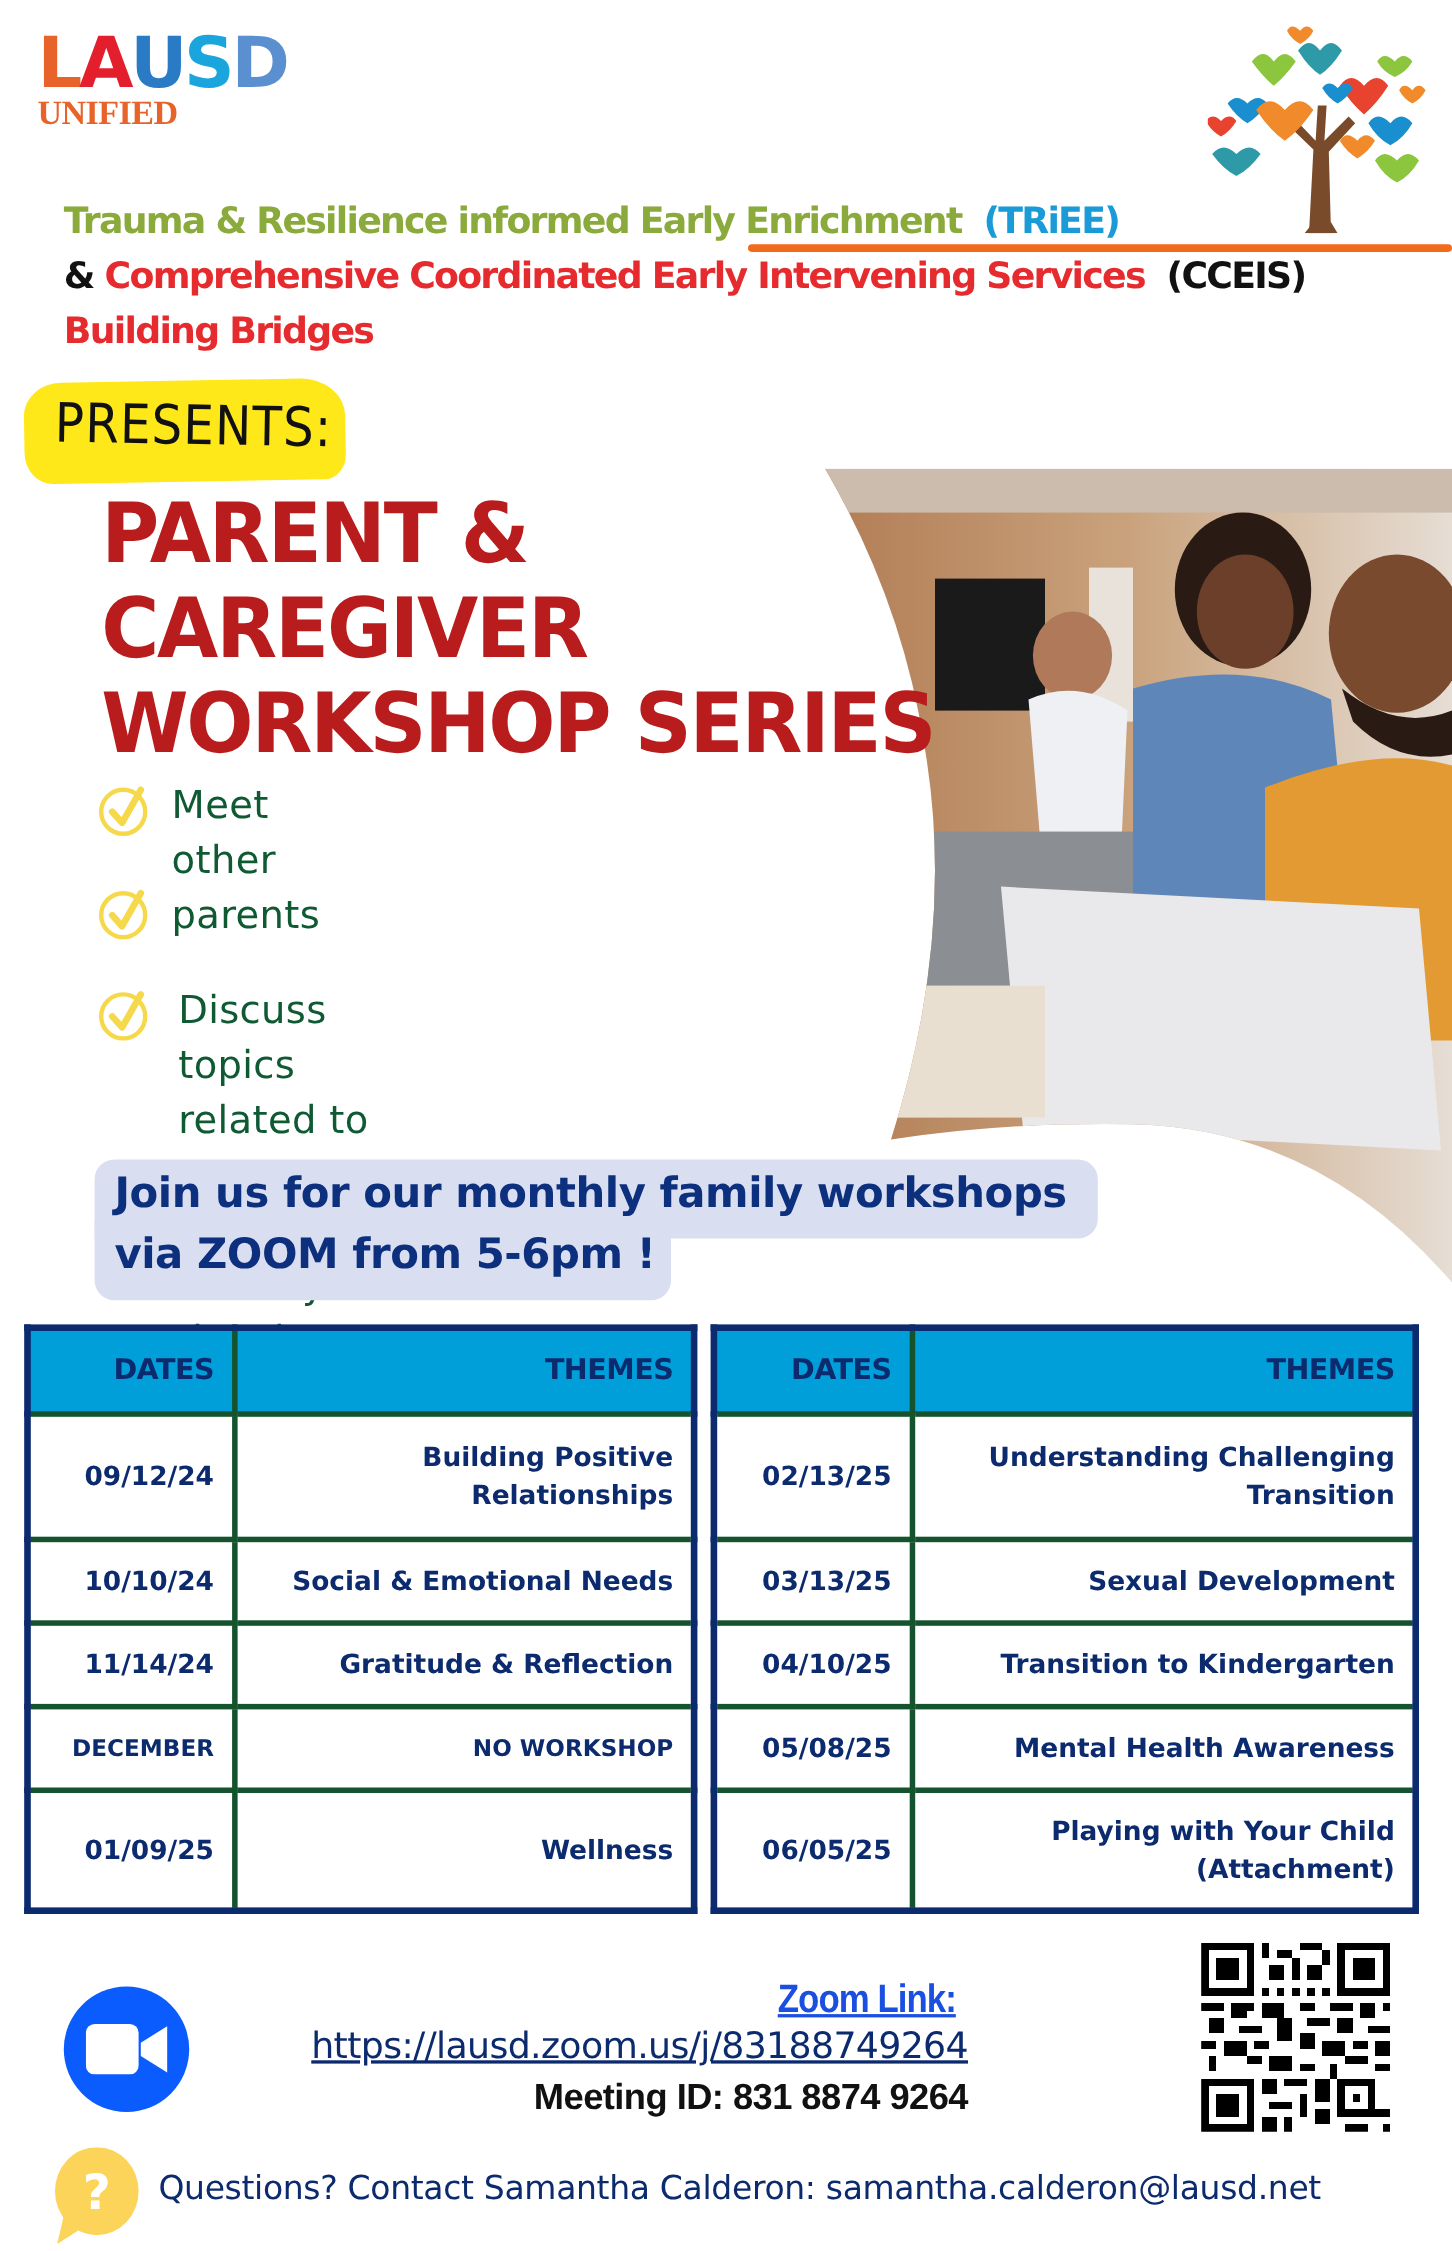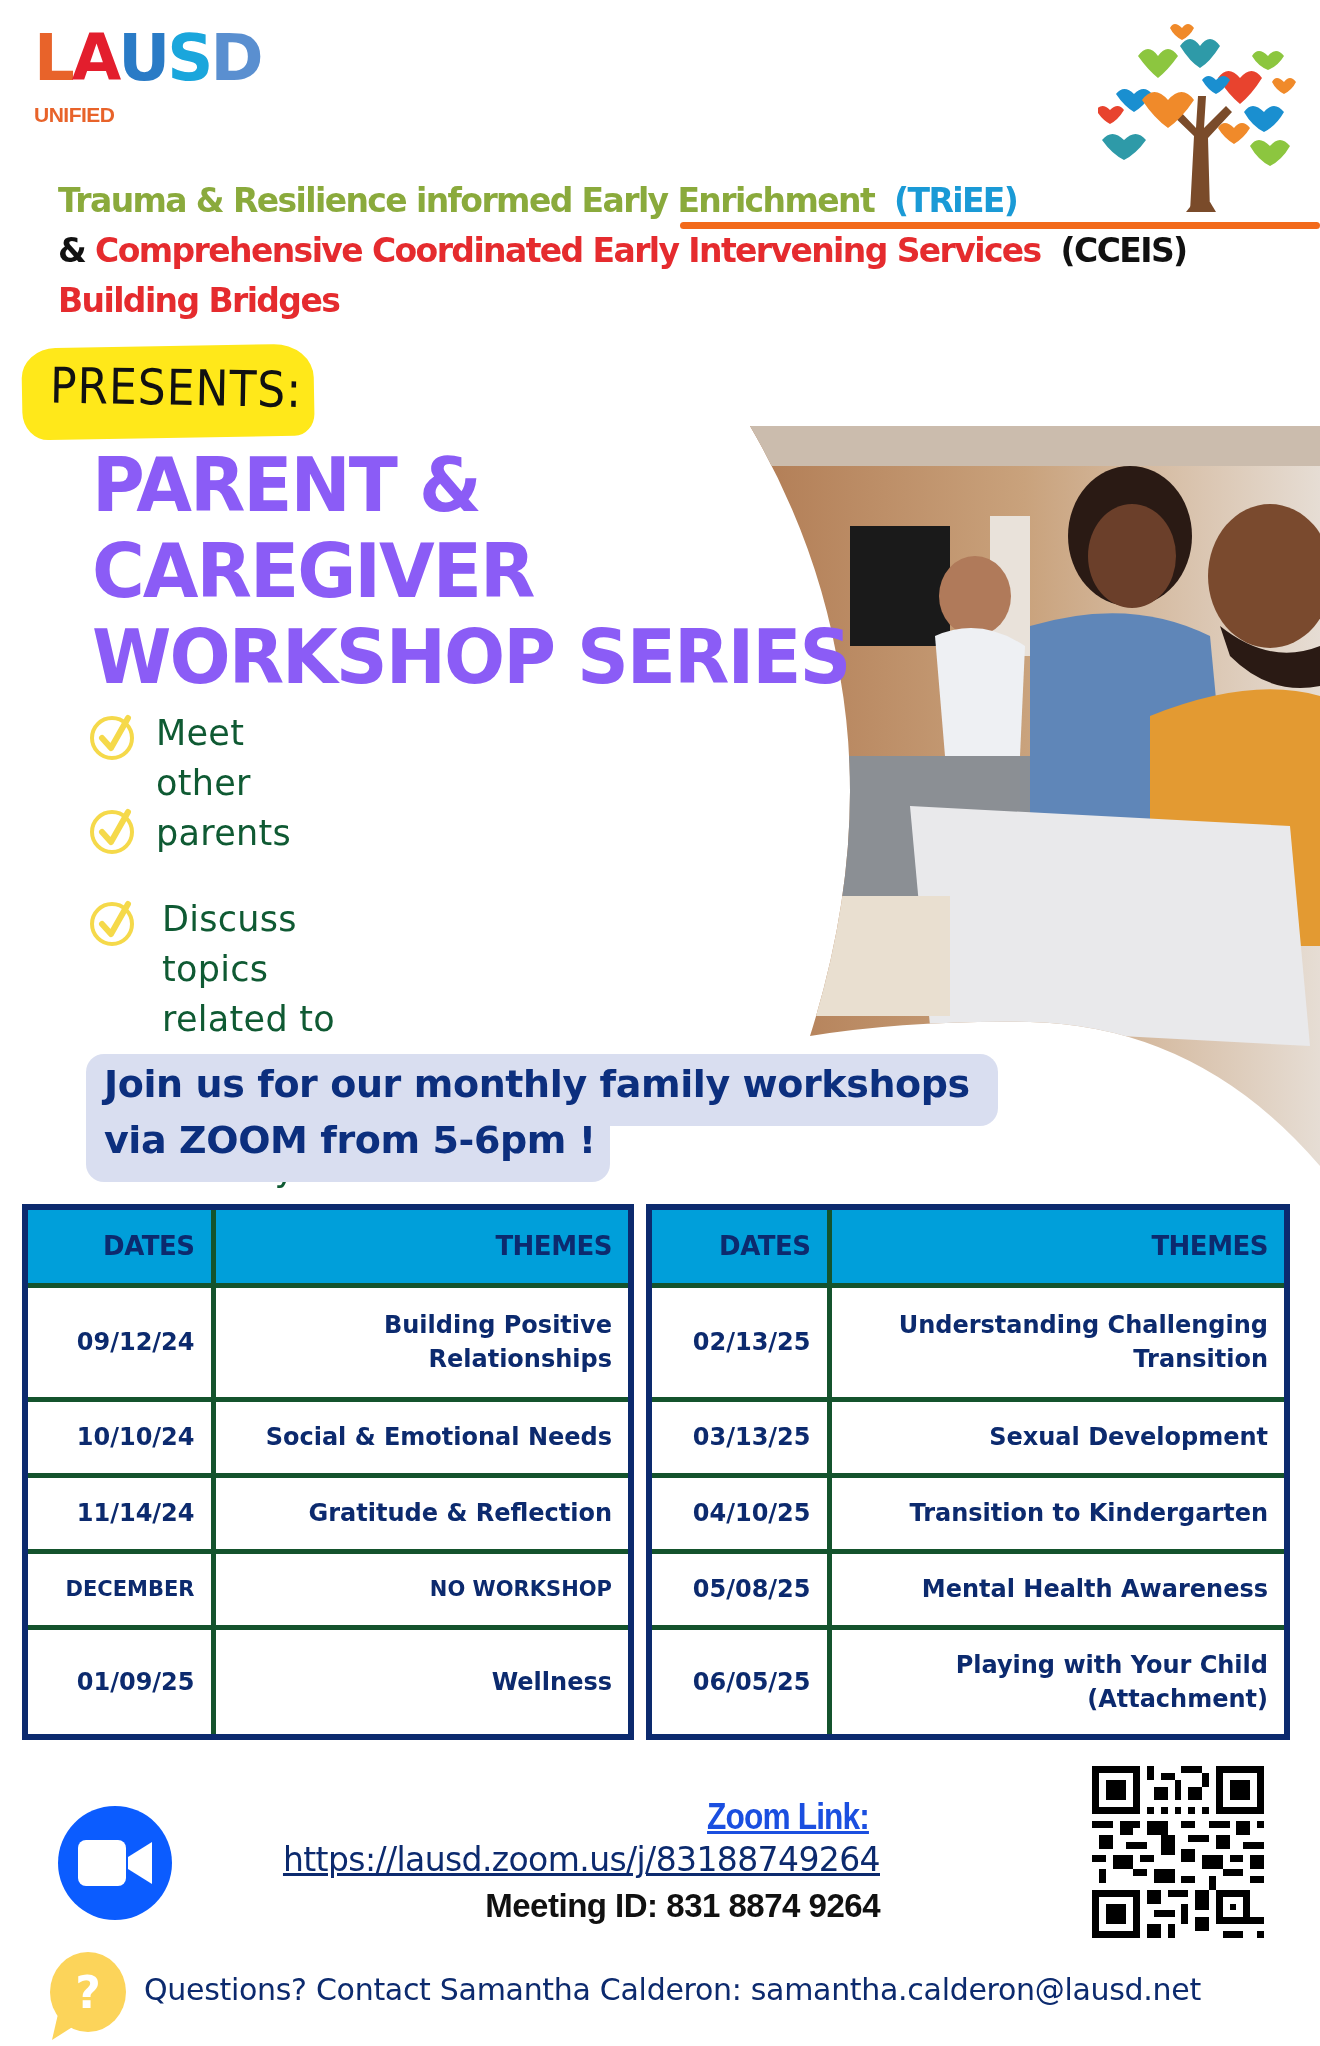--- a/index.html
+++ b/index.html
@@ -3,21 +3,21 @@
 <meta charset="utf-8">
 <style>
   * { box-sizing: border-box; margin: 0; padding: 0; }
   html, body { width: 1320px; height: 2046px; background: #ffffff; overflow: hidden; }
   body { position: relative; font-family: "Liberation Sans", sans-serif; }
 
   
   .logo { position: absolute; left: 34px; top: 30px; }
   .logo-main { font-family: "DejaVu Sans", sans-serif; font-weight: bold; font-size: 64px; letter-spacing: -3px; line-height: 56px; }
   .logo-main span { display: inline-block; }
-  .logo-sub { font-family: Liberation Sans, sans-serif; font-weight: bold; font-size: 21px; color: #e8632a; line-height: 22px; margin-top: 18px; letter-spacing: -0.5px; }
+  .logo-sub { font-family: Liberation Serif, serif; font-weight: bold; font-size: 31px; color: #e8632a; line-height: 22px; margin-top: 6px; letter-spacing: -0.5px; }
 
   
   .tree { position: absolute; left: 1098px; top: 16px; width: 200px; height: 196px; }
 
   
   .program { position: absolute; left: 58px; top: 176px; font-family: "DejaVu Sans", sans-serif; font-weight: bold; letter-spacing: -1.6px; }
   .program .line { font-size: 33px; line-height: 50px; white-space: nowrap; }
   .c-green { color: #8aaa3c; }
   .c-red { color: #e52b2e; }
   .c-black { color: #111; }
@@ -26,21 +26,21 @@
 
   
   .presents { position: absolute; left: 22px; top: 346px; width: 292px; height: 92px; background: #ffe81a; border-radius: 34px 40px 20px 26px / 30px 34px 22px 28px; transform: rotate(-1deg); }
   .presents span { position: absolute; left: 28px; top: 16px; font-family: "DejaVu Sans", sans-serif; font-size: 44px; color: #111; letter-spacing: 1px; transform: rotate(2deg) scaleY(1.12); display: inline-block; font-weight: normal; }
 
   
   .photo { position: absolute; left: 730px; top: 426px; width: 590px; height: 780px; overflow: hidden; }
   .photo svg { width: 100%; height: 100%; display: block; }
 
   
-  .headline { position: absolute; left: 92px; top: 442px; font-family: "DejaVu Sans", sans-serif; font-weight: bold; color: #8b5cf6; font-size: 72px; line-height: 86px; letter-spacing: -2px; text-transform: uppercase; }
+  .headline { position: absolute; left: 92px; top: 442px; font-family: "DejaVu Sans", sans-serif; font-weight: bold; color: #b91c1c; font-size: 72px; line-height: 86px; letter-spacing: -2px; text-transform: uppercase; }
   .headline div { white-space: nowrap; transform: scaleY(1.05); transform-origin: left; }
 
   
   .checklist { position: absolute; left: 88px; top: 708px; }
   .check-item { position: relative; display: flex; align-items: flex-start; }
   .check-item .ico { width: 52px; height: 52px; flex: 0 0 52px; margin-top: 2px; }
   .check-item .txt { font-family: "DejaVu Sans", sans-serif; color: #0f5a33; font-size: 35px; line-height: 50px; margin-left: 16px; letter-spacing: 0.3px; }
   .ci-1 { position: absolute; top: 0; }
   .ci-2 { position: absolute; top: 94px; }
   .ci-3 { position: absolute; top: 186px; }

